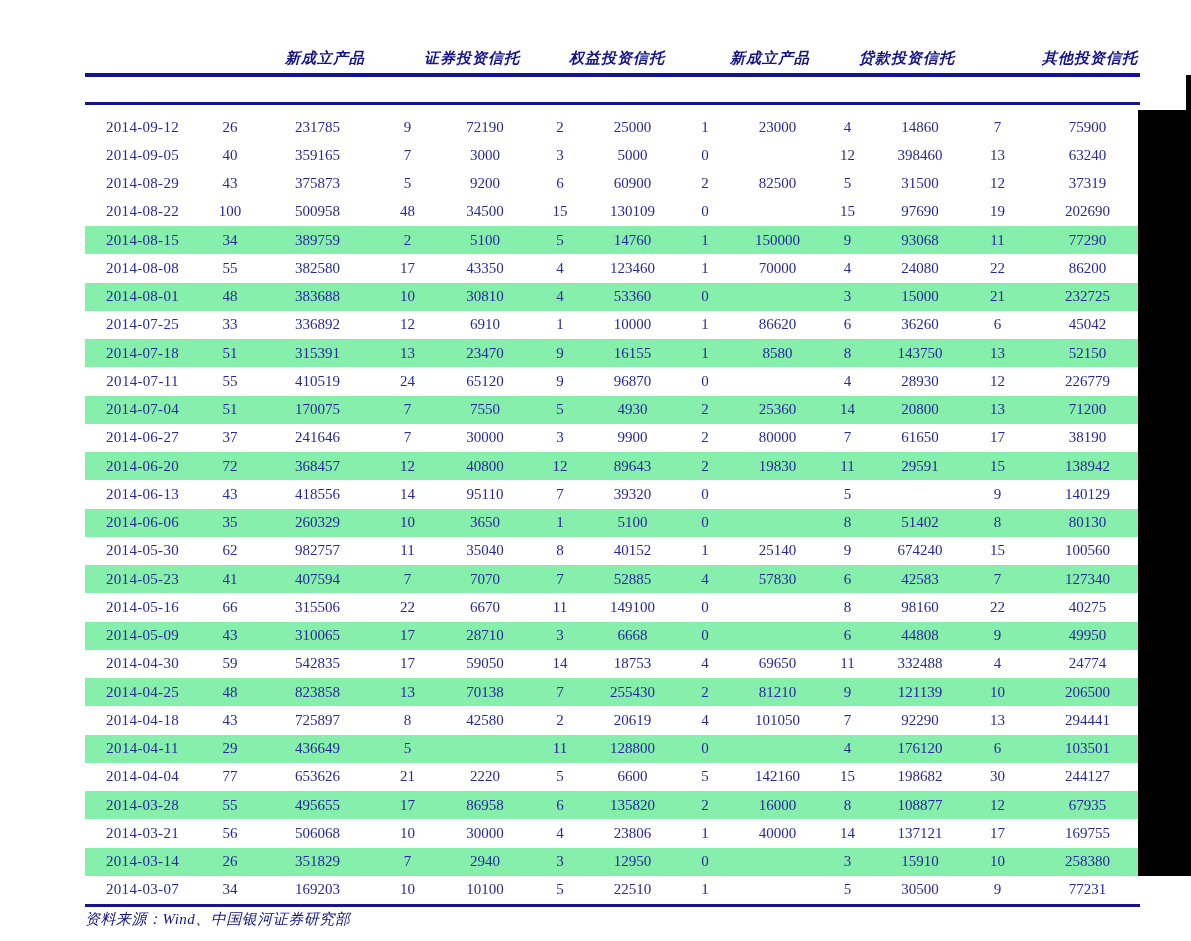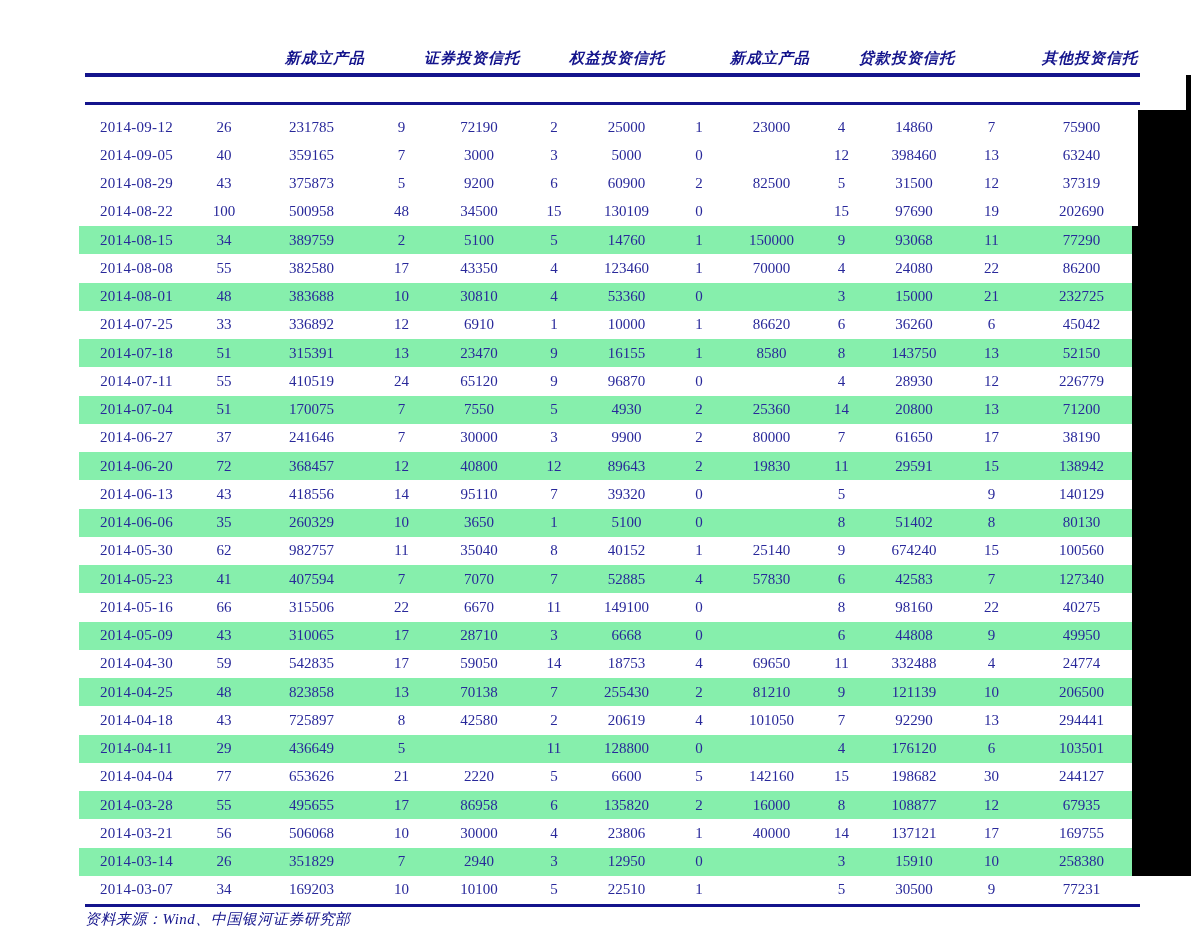--- a/index.html
+++ b/index.html
@@ -32,21 +32,21 @@
     text-align:center; font-weight:bold; font-style:italic;
     color:#14148c; font-size:14.5px; letter-spacing:1px;margin-top:48px;
   }
   .subhead-cell.last { padding-right:18px; }
   .rule-mid { position:absolute; left:85px; top:102px; width:1055px; height:3px; background:#14148c; }
 
   .black-backdrop { position:absolute; left:85px; top:226px; width:1106px; height:650px; background:#000000; z-index:0; }
   .right-strip    { position:absolute; left:1138px; top:110px; width:53px; height:116px; background:#000000; z-index:0; }
   .edge-line      { position:absolute; left:1186px; top:75px; width:5px; height:35px; background:#000000; z-index:0; }
 
-  .tbody { position:absolute; left:79px; top:113px; width:1053px; z-index:1; }
+  .tbody { position:absolute; left:85px; top:113px; width:1053px; z-index:1; }
   .row {
     display:grid;
     grid-template-columns:105px 80px 95px 85px 70px 80px 65px 80px 65px 75px 70px 85px 98px;
     height:28.25px; align-items:center; background:#ffffff;
   }
   .row.dark { background:#86efac; }
   .cell { text-align:center; font-size:15px; color:#28289a; }
   .cell.date { padding-left:10px; letter-spacing:0.3px; }
   .cell.last { padding-right:3px; }
 

